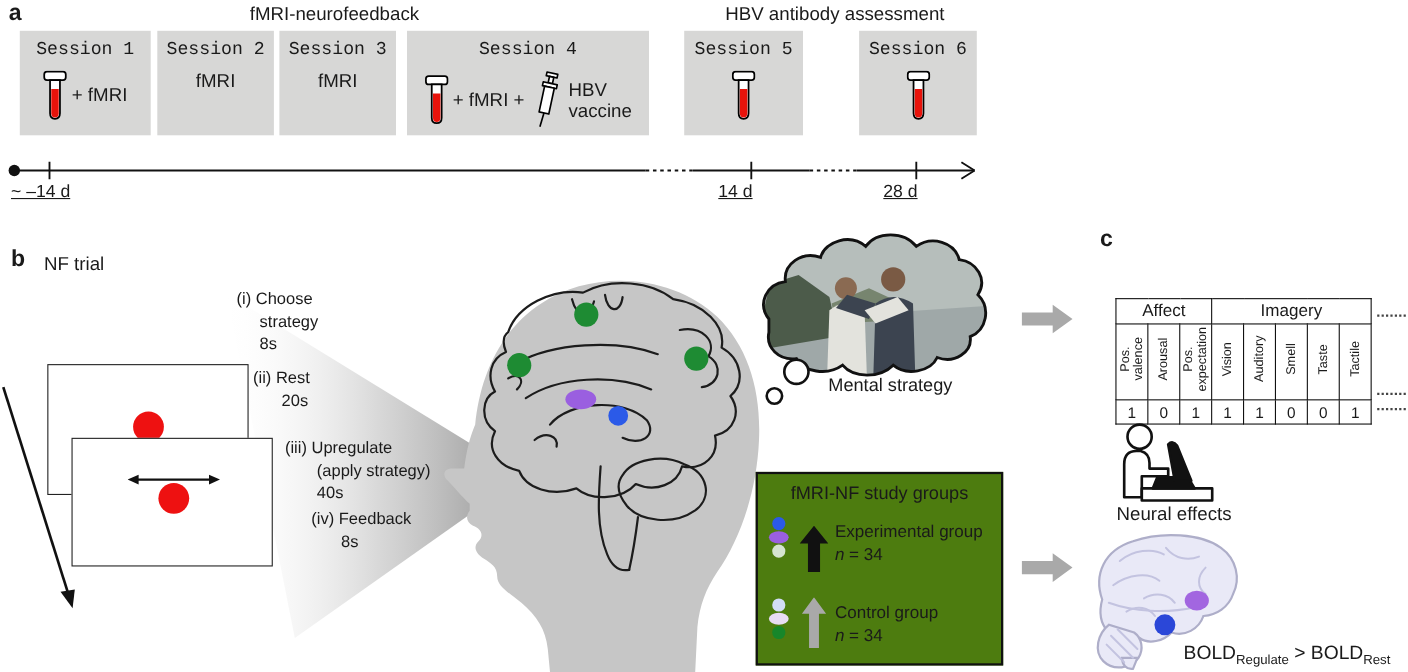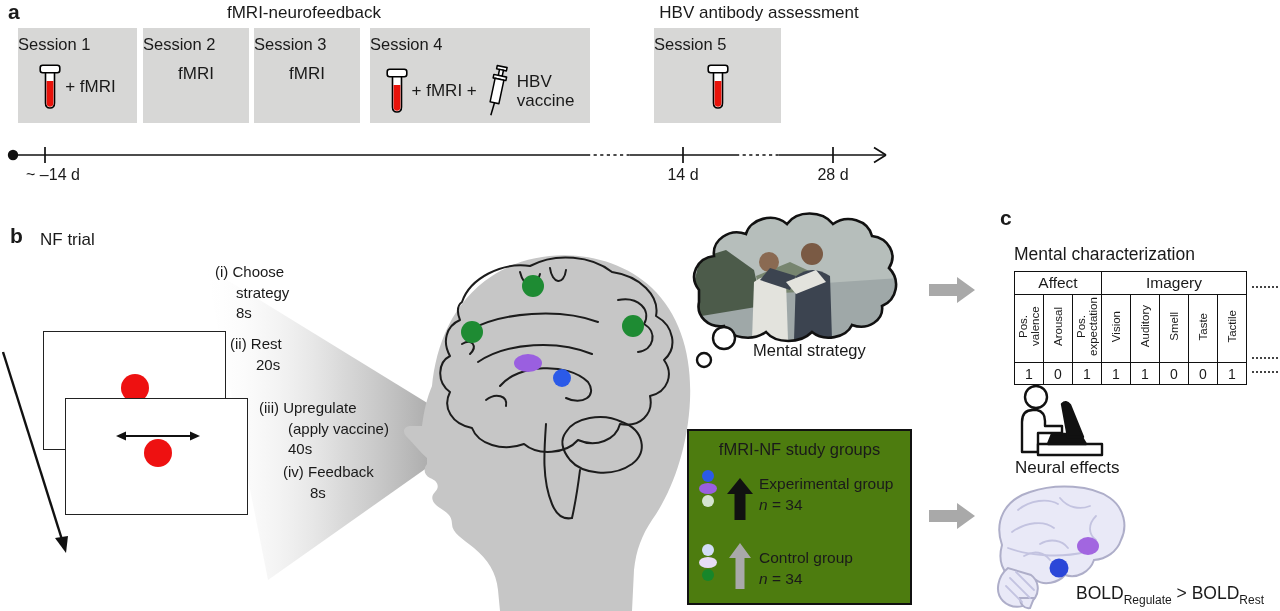--- a/index.html
+++ b/index.html
@@ -2,24 +2,24 @@
 <html style="--ink: #1a1a1a; --box-bg: #d7d7d6; --tube-red: #e8130b; --dot-red: #ee1111; --smiley-yellow: #ffe81c; --green: #1e8b33; --blue: #2b5ae8; --purple: #9a5fe0; --pale-green: #d5e4d0; --pale-blue: #d2ddf6; --pale-purple: #e8dcf5; --control-green: #17862a; --arrow-gray: #a9a9a9; --head-gray: #c6c6c6; --brain-fill: #e9e9f7; --brain-stroke: #aeaec9; --sulci: #c3c3e0; --c-blue: #2b47d8; --c-purple: #a266e0;"><head>
 <meta charset="utf-8">
 <style>
   html,body{margin:0;padding:0;background:#fff;}
   .stage{position:relative;width:1280px;height:611px;background:#fff;overflow:hidden;
          font-family:"Liberation Sans",sans-serif;color:var(--ink,#1a1a1a);}
   .abs{position:absolute;}
   .plabel{font-weight:bold;font-size:21px;}
   .ptitle{font-size:17px;text-align:center;}
   .sbox{position:absolute;top:28px;height:95px;background:var(--box-bg);}
-  .sname{font-size:16.5px;text-align:left;margin-top:7px;}
+  .sname{font-size:16.5px;text-align:center;margin-top:7px;font-family:Liberation Mono, monospace;}
   .srow{position:absolute;left:0;right:0;top:36px;display:flex;align-items:center;justify-content:center;gap:4px;}
   .stext{font-size:17px;}
-  .tlabel{font-size:16px;text-align:center;}
+  .tlabel{font-size:16px;text-align:left;text-decoration:underline;}
   .card{position:absolute;background:#fff;border:1.6px solid #222;}
   .optrow{position:absolute;font-size:16px;}
   .reddot{position:absolute;width:28px;height:28px;border-radius:50%;background:var(--dot-red);}
   .step{position:absolute;font-size:15px;line-height:20.5px;}
   .step .ind{display:block;}
   .score{position:absolute;left:0;right:0;top:14px;text-align:center;font-size:19px;}
   .legendbox{position:absolute;left:687px;top:429px;width:221px;height:172px;border:2px solid #111;background:#4d7c0f;}
   .legtitle{font-size:16.5px;text-align:center;margin-top:9px;}
   .ldot{position:absolute;border-radius:50%;}
   .ltext{position:absolute;font-size:15.5px;line-height:21px;}
@@ -192,22 +192,32 @@
           <rect x="11.5" y="15" width="9" height="24"></rect>
           <line x1="16" y1="39" x2="15" y2="52"></line>
         </g>
       </svg>
       <span class="stext" style="line-height:19px">
         <span>HBV</span><br>
         <span>vaccine</span>
       </span>
     </div>
   </div>
-  <div class="sbox" style="left:654px;width:127px">
+  <div class="sbox" style="left:622px;width:108px">
     <div class="sname">Session 5</div>
+    <div class="srow">
+      <svg width="22" height="46" viewBox="0 0 22 46">
+        <rect x="1.2" y="1.2" width="19.6" height="7.6" rx="2.5" fill="#fff" stroke="#000" stroke-width="1.6"></rect>
+        <path d="M6.5 8.8 L6.5 39 Q6.5 44 11 44 Q15.5 44 15.5 39 L15.5 8.8 Z" fill="#fff" stroke="#000" stroke-width="1.6"></path>
+        <path d="M7.6 17 L7.6 39 Q7.6 42.8 11 42.8 Q14.4 42.8 14.4 39 L14.4 17 Z" style="fill:var(--tube-red)"></path>
+      </svg>
+    </div>
+  </div>
+  <div class="sbox" style="left:781px;width:107px">
+    <div class="sname">Session 6</div>
     <div class="srow">
       <svg width="22" height="46" viewBox="0 0 22 46">
         <rect x="1.2" y="1.2" width="19.6" height="7.6" rx="2.5" fill="#fff" stroke="#000" stroke-width="1.6"></rect>
         <path d="M6.5 8.8 L6.5 39 Q6.5 44 11 44 Q15.5 44 15.5 39 L15.5 8.8 Z" fill="#fff" stroke="#000" stroke-width="1.6"></path>
         <path d="M7.6 17 L7.6 39 Q7.6 42.8 11 42.8 Q14.4 42.8 14.4 39 L14.4 17 Z" style="fill:var(--tube-red)"></path>
       </svg>
     </div>
   </div>
 
   <svg class="abs" style="left:0;top:138px" width="920" height="36" viewBox="0 0 920 36">
@@ -245,21 +255,21 @@
     <span>(i) Choose</span>
     <span class="ind" style="padding-left:21px">strategy</span>
     <span class="ind" style="padding-left:21px">8s</span>
   </div>
   <div class="step" style="left:230px;top:334px">
     <span>(ii) Rest</span>
     <span class="ind" style="padding-left:26px">20s</span>
   </div>
   <div class="step" style="left:259px;top:398px">
     <span>(iii) Upregulate</span>
-    <span class="ind" style="padding-left:29px">(apply vaccine)</span>
+    <span class="ind" style="padding-left:29px">(apply strategy)</span>
     <span class="ind" style="padding-left:29px">40s</span>
   </div>
   <div class="step" style="left:283px;top:462px">
     <span>(iv) Feedback</span>
     <span class="ind" style="padding-left:27px">8s</span>
   </div>
 
   <div class="abs mstrat" style="left:753px;top:341px;width:150px">Mental strategy</div>
 
   <div class="legendbox">
@@ -280,21 +290,20 @@
     <svg class="abs" style="left:40px;top:112px" width="22" height="46" viewBox="0 0 22 46">
       <polygon points="11,0 22,15 15.5,15 15.5,46 6.5,46 6.5,15 0,15" style="fill:var(--arrow-gray)"></polygon>
     </svg>
     <div class="ltext" style="left:70px;top:116px">
       <span>Control group</span><br>
       <i class="nsym">n</i><span> = 34</span>
     </div>
   </div>
 
   <div class="abs plabel" style="left:1000px;top:206px">c</div>
-  <div class="abs" style="left:1014px;top:244px;font-size:17.5px">Mental characterization</div>
 
   <table class="mtable">
     <tbody>
         <tr>
       <th class="gcell" colspan="3">Affect</th>
       <th class="gcell" colspan="5">Imagery</th>
     </tr>
     <tr>
       <th class="vcell"><span>Pos. valence</span></th>
       <th class="vcell"><span>Arousal</span></th>

